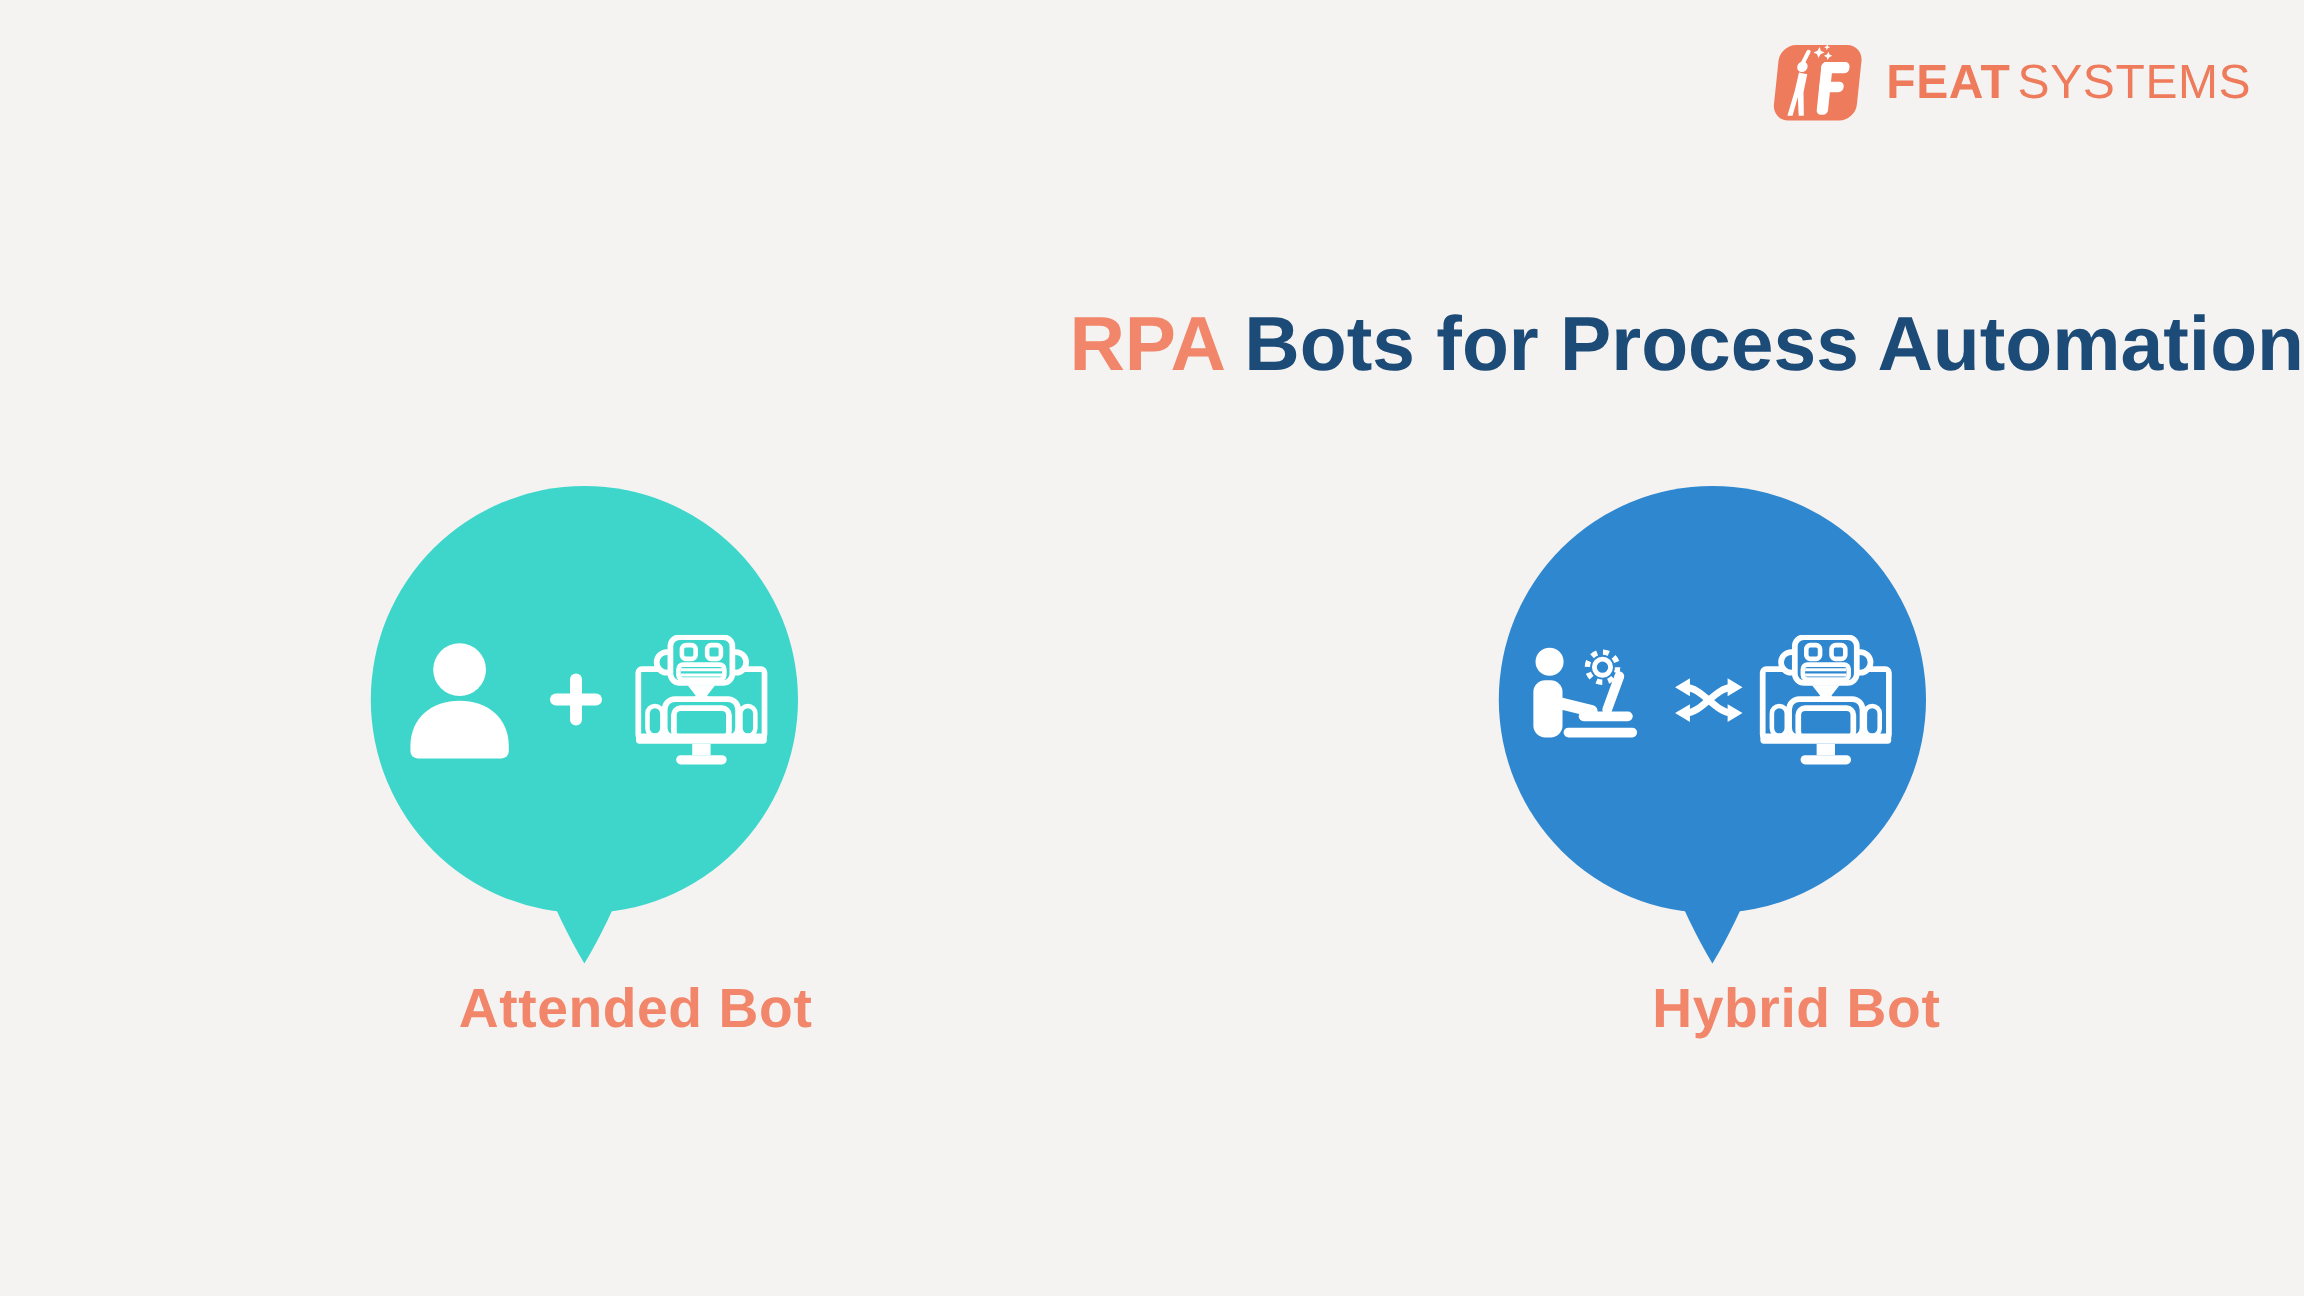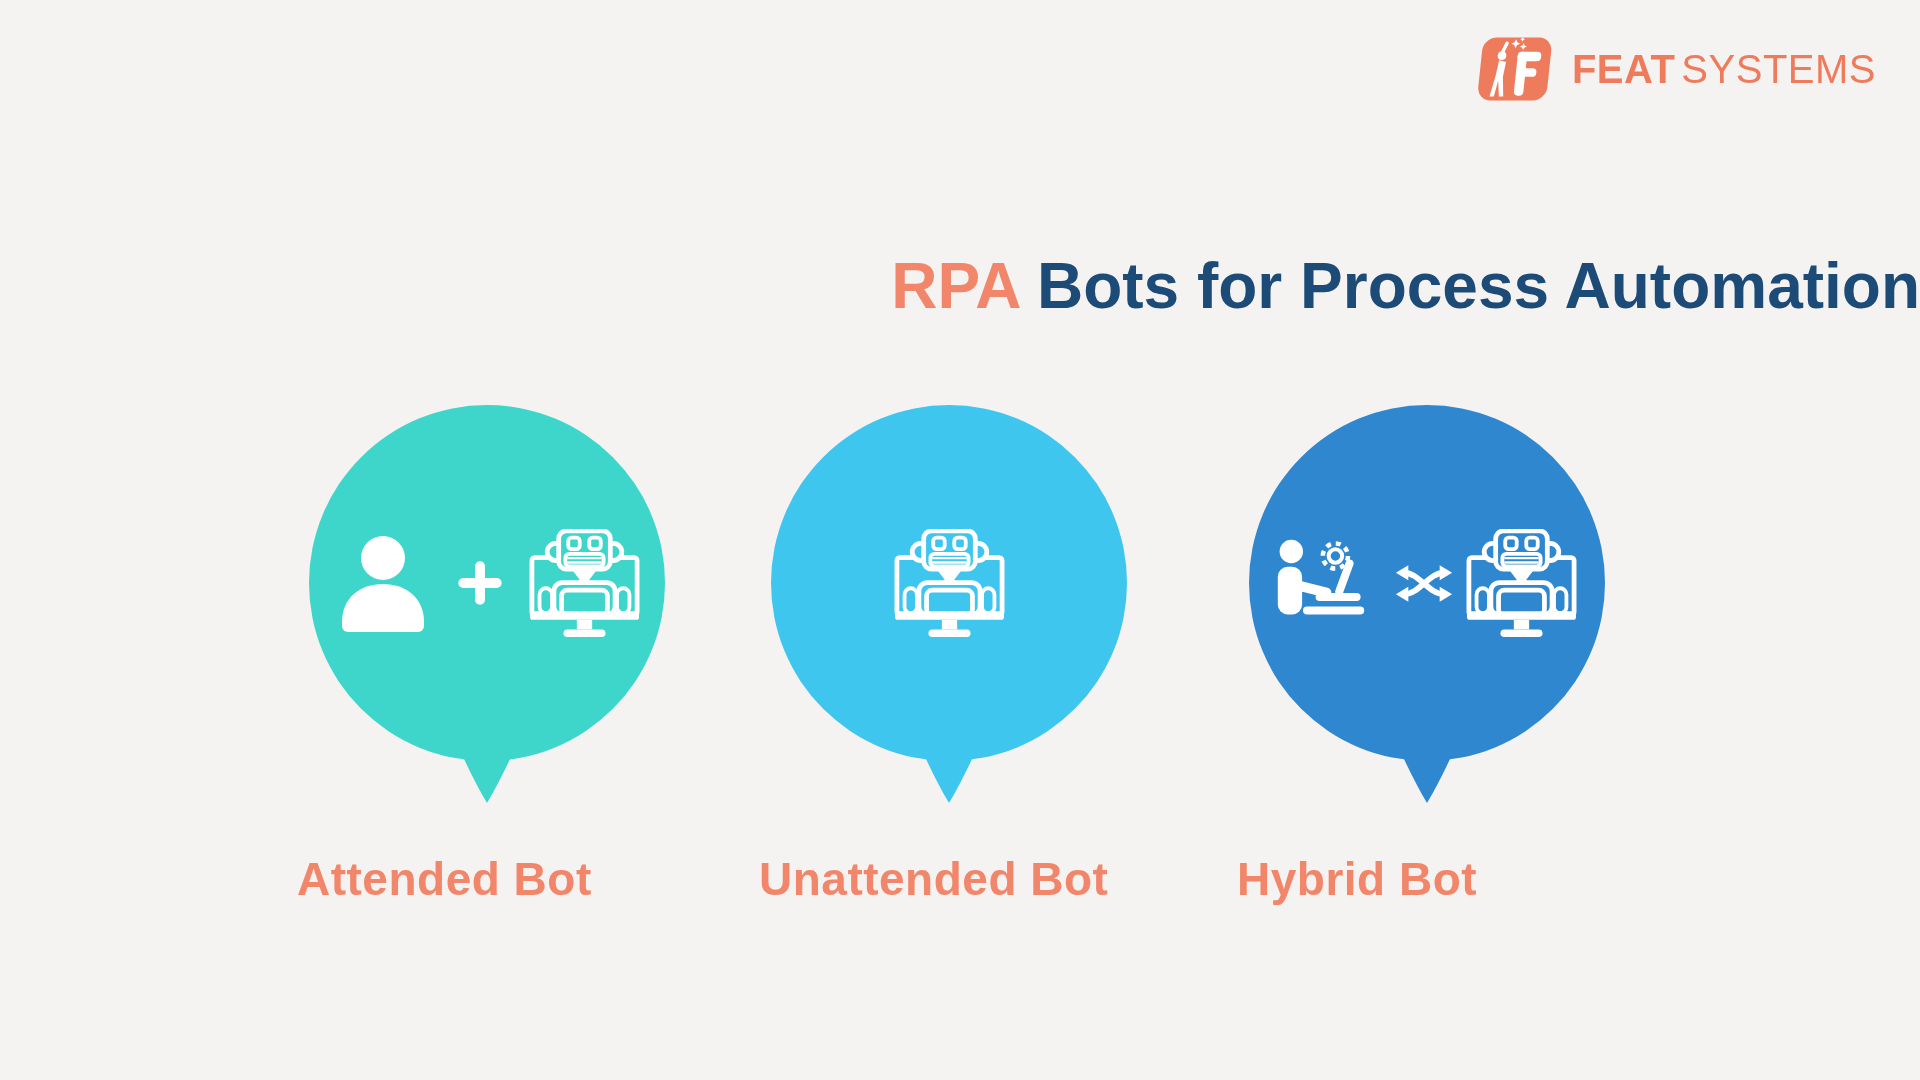--- a/index.html
+++ b/index.html
@@ -69,28 +69,27 @@
     justify-content: center;
   }
   .gap22 { gap: 22px; }
   .gap10 { gap: 10px; }
 
   .bubble-label {
     position: absolute;
     top: 424px;
     left: 0;
     width: 380px;
-    text-align: left;
+    text-align: right;
     font-size: 46px;
     font-weight: bold;
     line-height: 1;
     letter-spacing: 0.5px;
     color: var(--accent-orange, #F2866A);
     white-space: nowrap;
-    margin-top: 39px;
   }
 
   .defs-holder { position: absolute; width: 0; height: 0; overflow: hidden; }
 </style>
 </head>
 <body>
 
 <svg class="defs-holder" aria-hidden="true">
   <defs>
 
@@ -193,31 +192,20 @@
       <svg width="50" height="50" viewBox="0 0 60 60">
           <use href="#sym-plus"></use>
         </svg>
       <svg width="115" height="109" viewBox="0 0 120 114">
           <use href="#sym-robot"></use>
         </svg>
     </div>
     <div class="bubble-label">Attended Bot</div>
   </div>
 
-  <div class="bubble-group" style="left: 759px; --bubble-color: #3FC6EE;">
-    <svg class="bubble-shape" viewBox="0 0 380 440">
-      <use href="#sym-bubble"></use>
-    </svg>
-    <div class="bubble-icons">
-      <svg width="115" height="109" viewBox="0 0 120 114">
-          <use href="#sym-robot"></use>
-        </svg>
-    </div>
-    <div class="bubble-label">Unattended Bot</div>
-  </div>
 
   <div class="bubble-group" style="left: 1237px; --bubble-color: #2F87CF;">
     <svg class="bubble-shape" viewBox="0 0 380 440">
       <use href="#sym-bubble"></use>
     </svg>
     <div class="bubble-icons gap10">
       <svg width="108" height="90" viewBox="0 0 120 100">
           <use href="#sym-person-laptop"></use>
         </svg>
       <svg width="60" height="43" viewBox="0 0 72 52">

